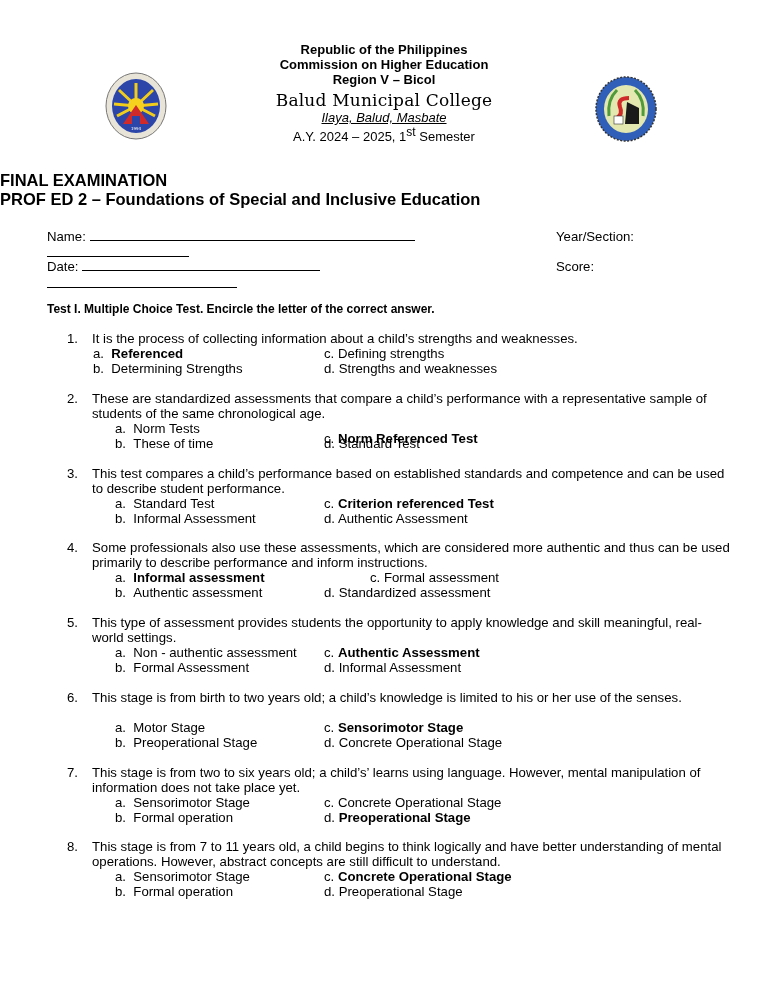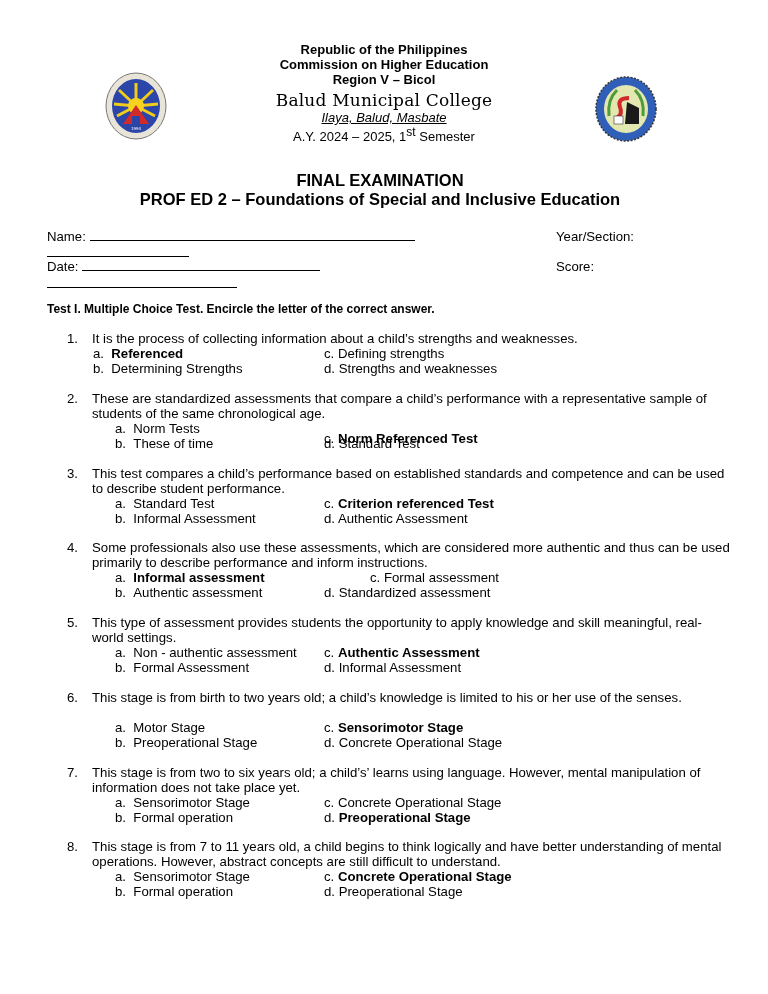--- a/index.html
+++ b/index.html
@@ -5,21 +5,21 @@
   html, body { margin:0; padding:0; background:#ffffff; }
   body { width:768px; height:994px; position:relative; overflow:hidden;
          font-family:"Liberation Sans", sans-serif; color:#000; font-size:13.2px; }
   .abs { position:absolute; }
   .hdr { position:absolute; left:0; width:768px; text-align:center; line-height:15px; }
   .hdr-bold { font-weight:bold; font-size:13px; }
   .college { font-family:"DejaVu Serif", serif; font-weight:normal; font-size:17px; letter-spacing:0.2px; }
   .italic { font-style:italic; font-size:13px;text-decoration:underline; }
   .ay { font-size:13px; }
   .ay sup { font-size:12px; }
-  .title { position:absolute; left:0; width:760px; text-align:center; font-weight:bold; font-size:16.5px; line-height:21px; }
+  .title { position:absolute; left:0; width:760px; text-align:left; font-weight:bold; font-size:16.5px; line-height:21px; }
   .line { display:inline-block; border-bottom:1px solid #000; height:11px; vertical-align:baseline; }
   .q { position:absolute; left:0; width:768px; line-height:15px; }
   .qnum { position:absolute; left:67px; }
   .qtext { position:absolute; left:92px; width:640px; }
   .opt { position:absolute; white-space:nowrap; }
   .b { font-weight:bold; }
   .seal { position:absolute; border-radius:50%; }
 </style>
 </head>
 <body>

